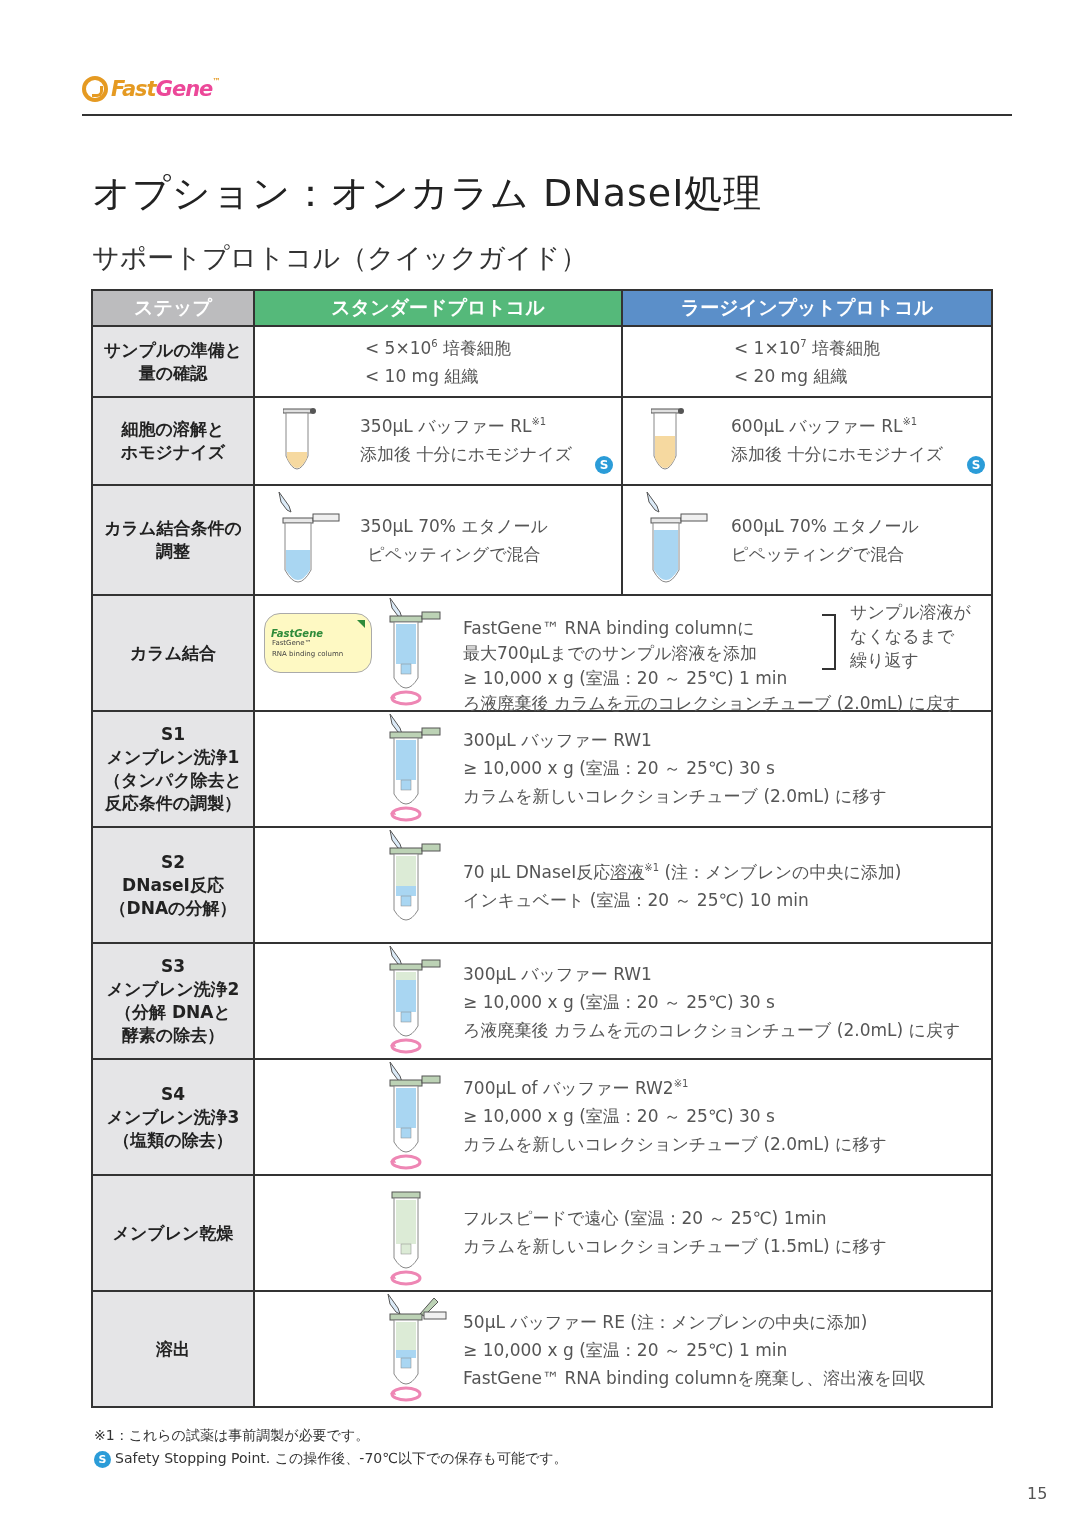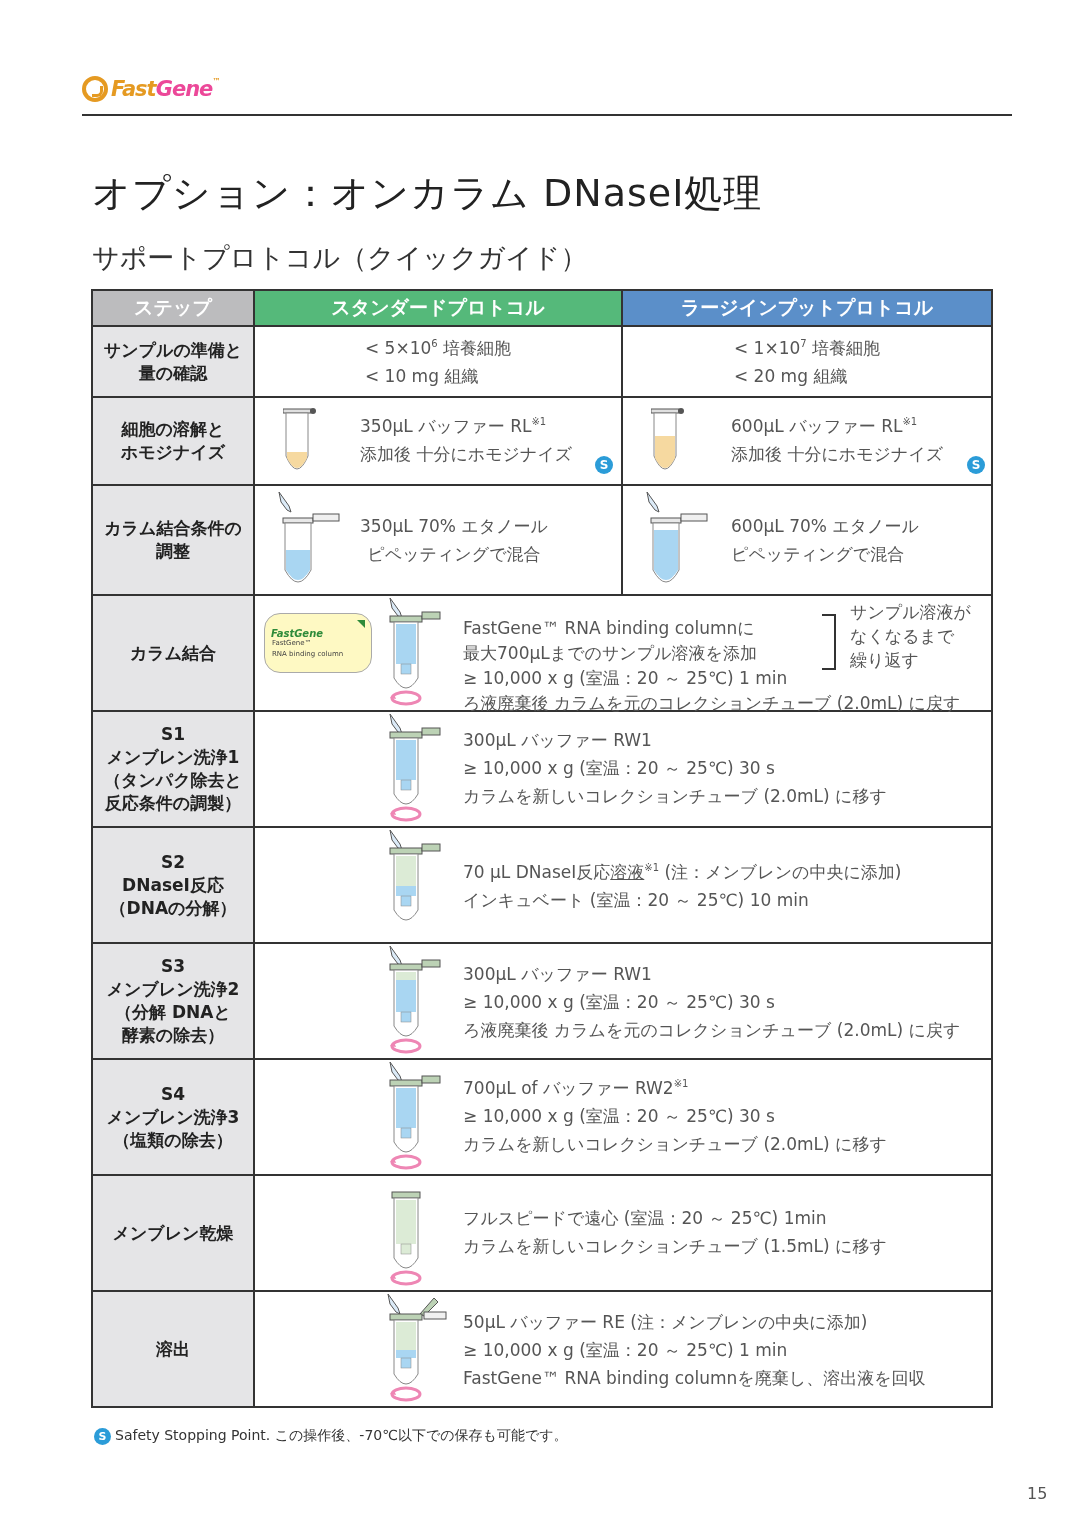--- a/index.html
+++ b/index.html
@@ -334,18 +334,19 @@
         <div>50μL バッファー RE (注：メンブレンの中央に添加)</div>
         <div>≥ 10,000 x g (室温：20 ～ 25℃) 1 min</div>
         <div>FastGene™ RNA binding columnを廃棄し、溶出液を回収</div>
       </div>
     </td>
   </tr>
 </tbody>
   </table>
 
 <div class="footnotes">
+  <div>※1：これらの試薬は事前調製が必要です。</div>
   <div>
     <span class="safety">S</span><span>Safety Stopping Point. この操作後、-70℃以下での保存も可能です。</span>
   </div>
 </div>
 
 <div class="page-num">15</div>
 
 </body></html>

